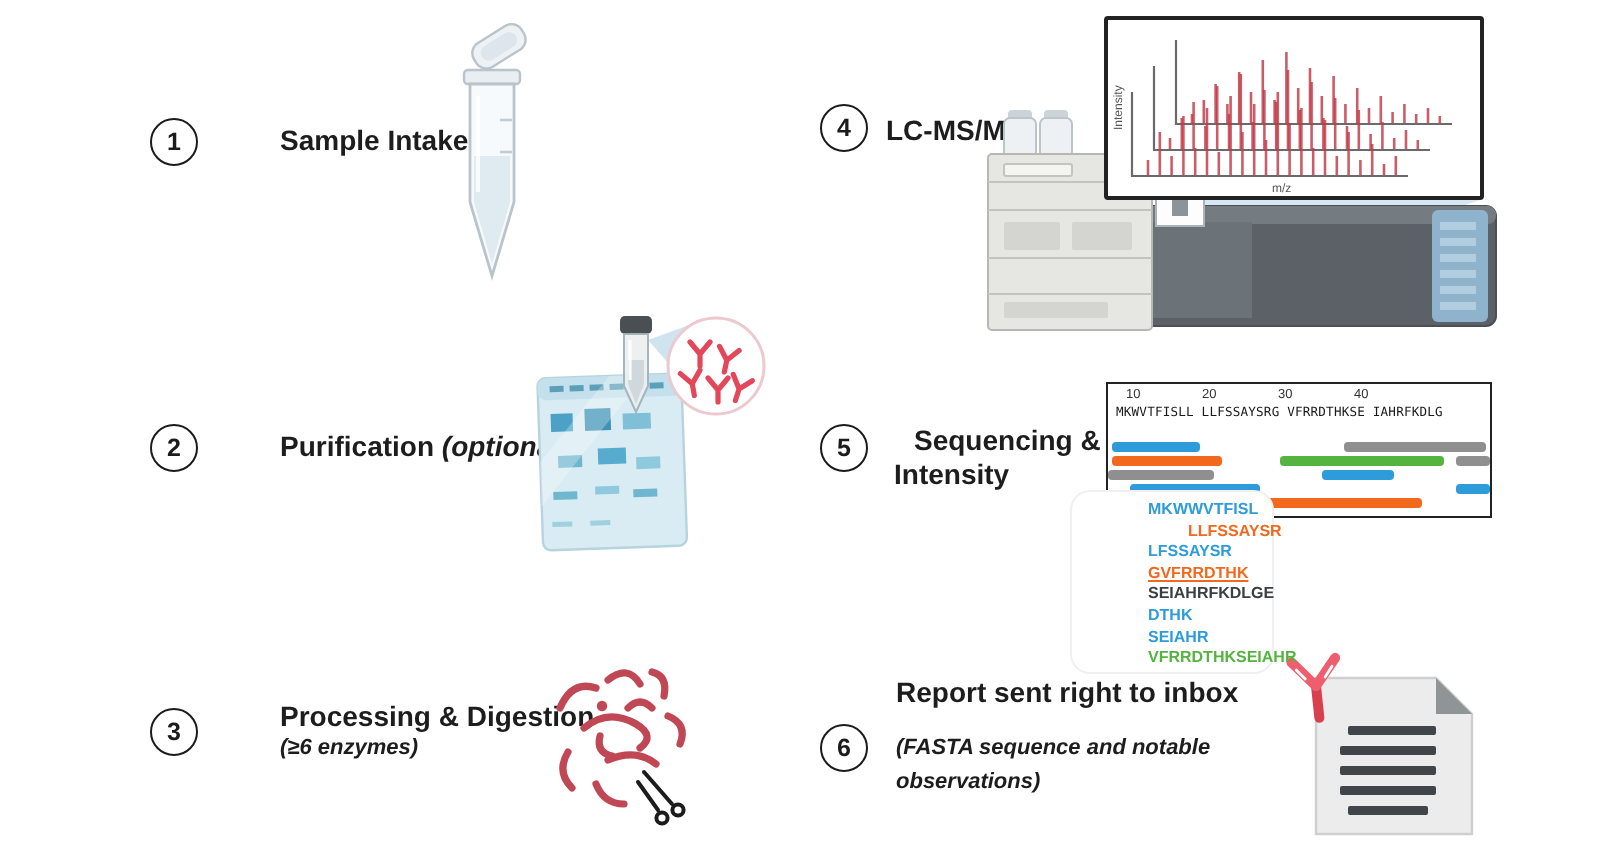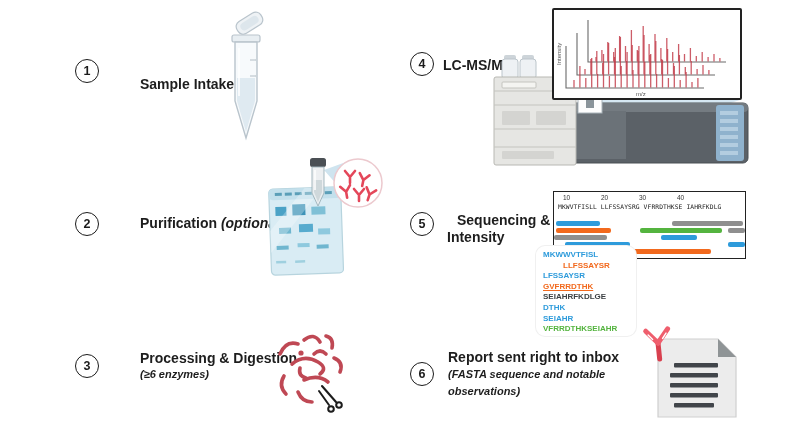--- a/index.html
+++ b/index.html
@@ -18,30 +18,30 @@
   #align-panel{position:absolute;left:553px;top:191px;width:193px;height:68px;background:#fff;
                border:1.5px solid #222;box-sizing:border-box;}
   #align-panel .tick{position:absolute;top:2px;font-size:6.5px;color:#333;}
   #seq-line{position:absolute;left:4px;top:11px;font-family:"DejaVu Sans Mono",monospace;
             font-size:6.3px;letter-spacing:.1px;color:#1a1a1a;white-space:nowrap;}
   .abar{position:absolute;height:4.5px;border-radius:2px;}
   
   #peptide-panel{position:absolute;left:536px;top:246px;width:100px;height:90px;background:#fff;
                  border-radius:9px;box-shadow:0 0 0 1px #f0f0f0;padding:4px 0 0 7px;box-sizing:border-box;z-index:5;}
   .pep-row{font-size:8px;font-weight:700;line-height:10.6px;font-family:"Liberation Sans",sans-serif;
-           white-space:nowrap;}
+           white-space:nowrap;margin-left:31px;}
   svg{display:block;}
 </style>
 </head>
 <body>
 
 <div id="canvas">
 
   <div class="badge" style="left:75px;top:59px;">1</div>
-  <div class="title" style="left:140px;top:76px;">Sample Intake</div>
+  <div class="title" style="left:140px;top:62px;">Sample Intake</div>
   <svg class="abs" style="left:202px;top:8px;" width="70" height="140" viewBox="0 0 70 140">
     <g transform="rotate(-32 48 16)">
       <rect x="34" y="8" width="28" height="14" rx="6" fill="#eef2f5" stroke="#b9c4cc" stroke-width="1.2"></rect>
       <rect x="38" y="11" width="20" height="8" rx="4" fill="#dde6ec"></rect>
     </g>
     <rect x="30" y="27" width="28" height="7" rx="2" fill="#e8eef2" stroke="#b9c4cc" stroke-width="1.2"></rect>
     <path d="M33,34 H55 V93 L44,130 L33,93 Z" fill="#f7fafc" stroke="#b9c4cc" stroke-width="1.4"></path>
     <path d="M35,70 H53 V93 L44,124 L35,93 Z" fill="#dfeaf1"></path>
     <line x1="48" y1="52" x2="54" y2="52" stroke="#c3ccd2" stroke-width="1.3"></line>
     <line x1="48" y1="68" x2="54" y2="68" stroke="#c3ccd2" stroke-width="1.3"></line>
@@ -279,21 +279,21 @@
       <div class="pep-row" style="color: rgb(242, 105, 29); padding-left: 20px;">LLFSSAYSR</div>
       <div class="pep-row" style="color: rgb(46, 155, 219);">LFSSAYSR</div>
       <div class="pep-row" style="color: rgb(242, 105, 29); text-decoration: underline;">GVFRRDTHK</div>
       <div class="pep-row" style="color: rgb(60, 64, 67);">SEIAHRFKDLGE</div>
       <div class="pep-row" style="color: rgb(46, 155, 219);">DTHK</div>
       <div class="pep-row" style="color: rgb(46, 155, 219);">SEIAHR</div>
       <div class="pep-row" style="color: rgb(84, 180, 63);">VFRRDTHKSEIAHR</div>
     </div>
 
   <div class="badge" style="left:410px;top:362px;">6</div>
-  <div class="title" style="left:448px;top:349px;">Report sent right to inbox</div>
+  <div class="title" style="left:448px;top:338px;">Report sent right to inbox</div>
   <div class="subtitle" style="left:448px;top:368px;">(FASTA sequence and notable</div>
   <div class="subtitle" style="left:448px;top:385px;">observations)</div>
   <svg class="abs" style="left:640px;top:325px;" width="120" height="96" viewBox="0 0 120 96">
     <path d="M18,14 H78 L96,32 V92 H18 Z" fill="#ececec" stroke="#cfcfcf" stroke-width="1.2"></path>
     <path d="M78,14 L96,32 H78 Z" fill="#8f9496"></path>
     <g fill="#41454a">
       <rect x="34" y="38" width="44" height="4.5" rx="1"></rect>
       <rect x="30" y="48" width="48" height="4.5" rx="1"></rect>
       <rect x="30" y="58" width="48" height="4.5" rx="1"></rect>
       <rect x="30" y="68" width="48" height="4.5" rx="1"></rect>

